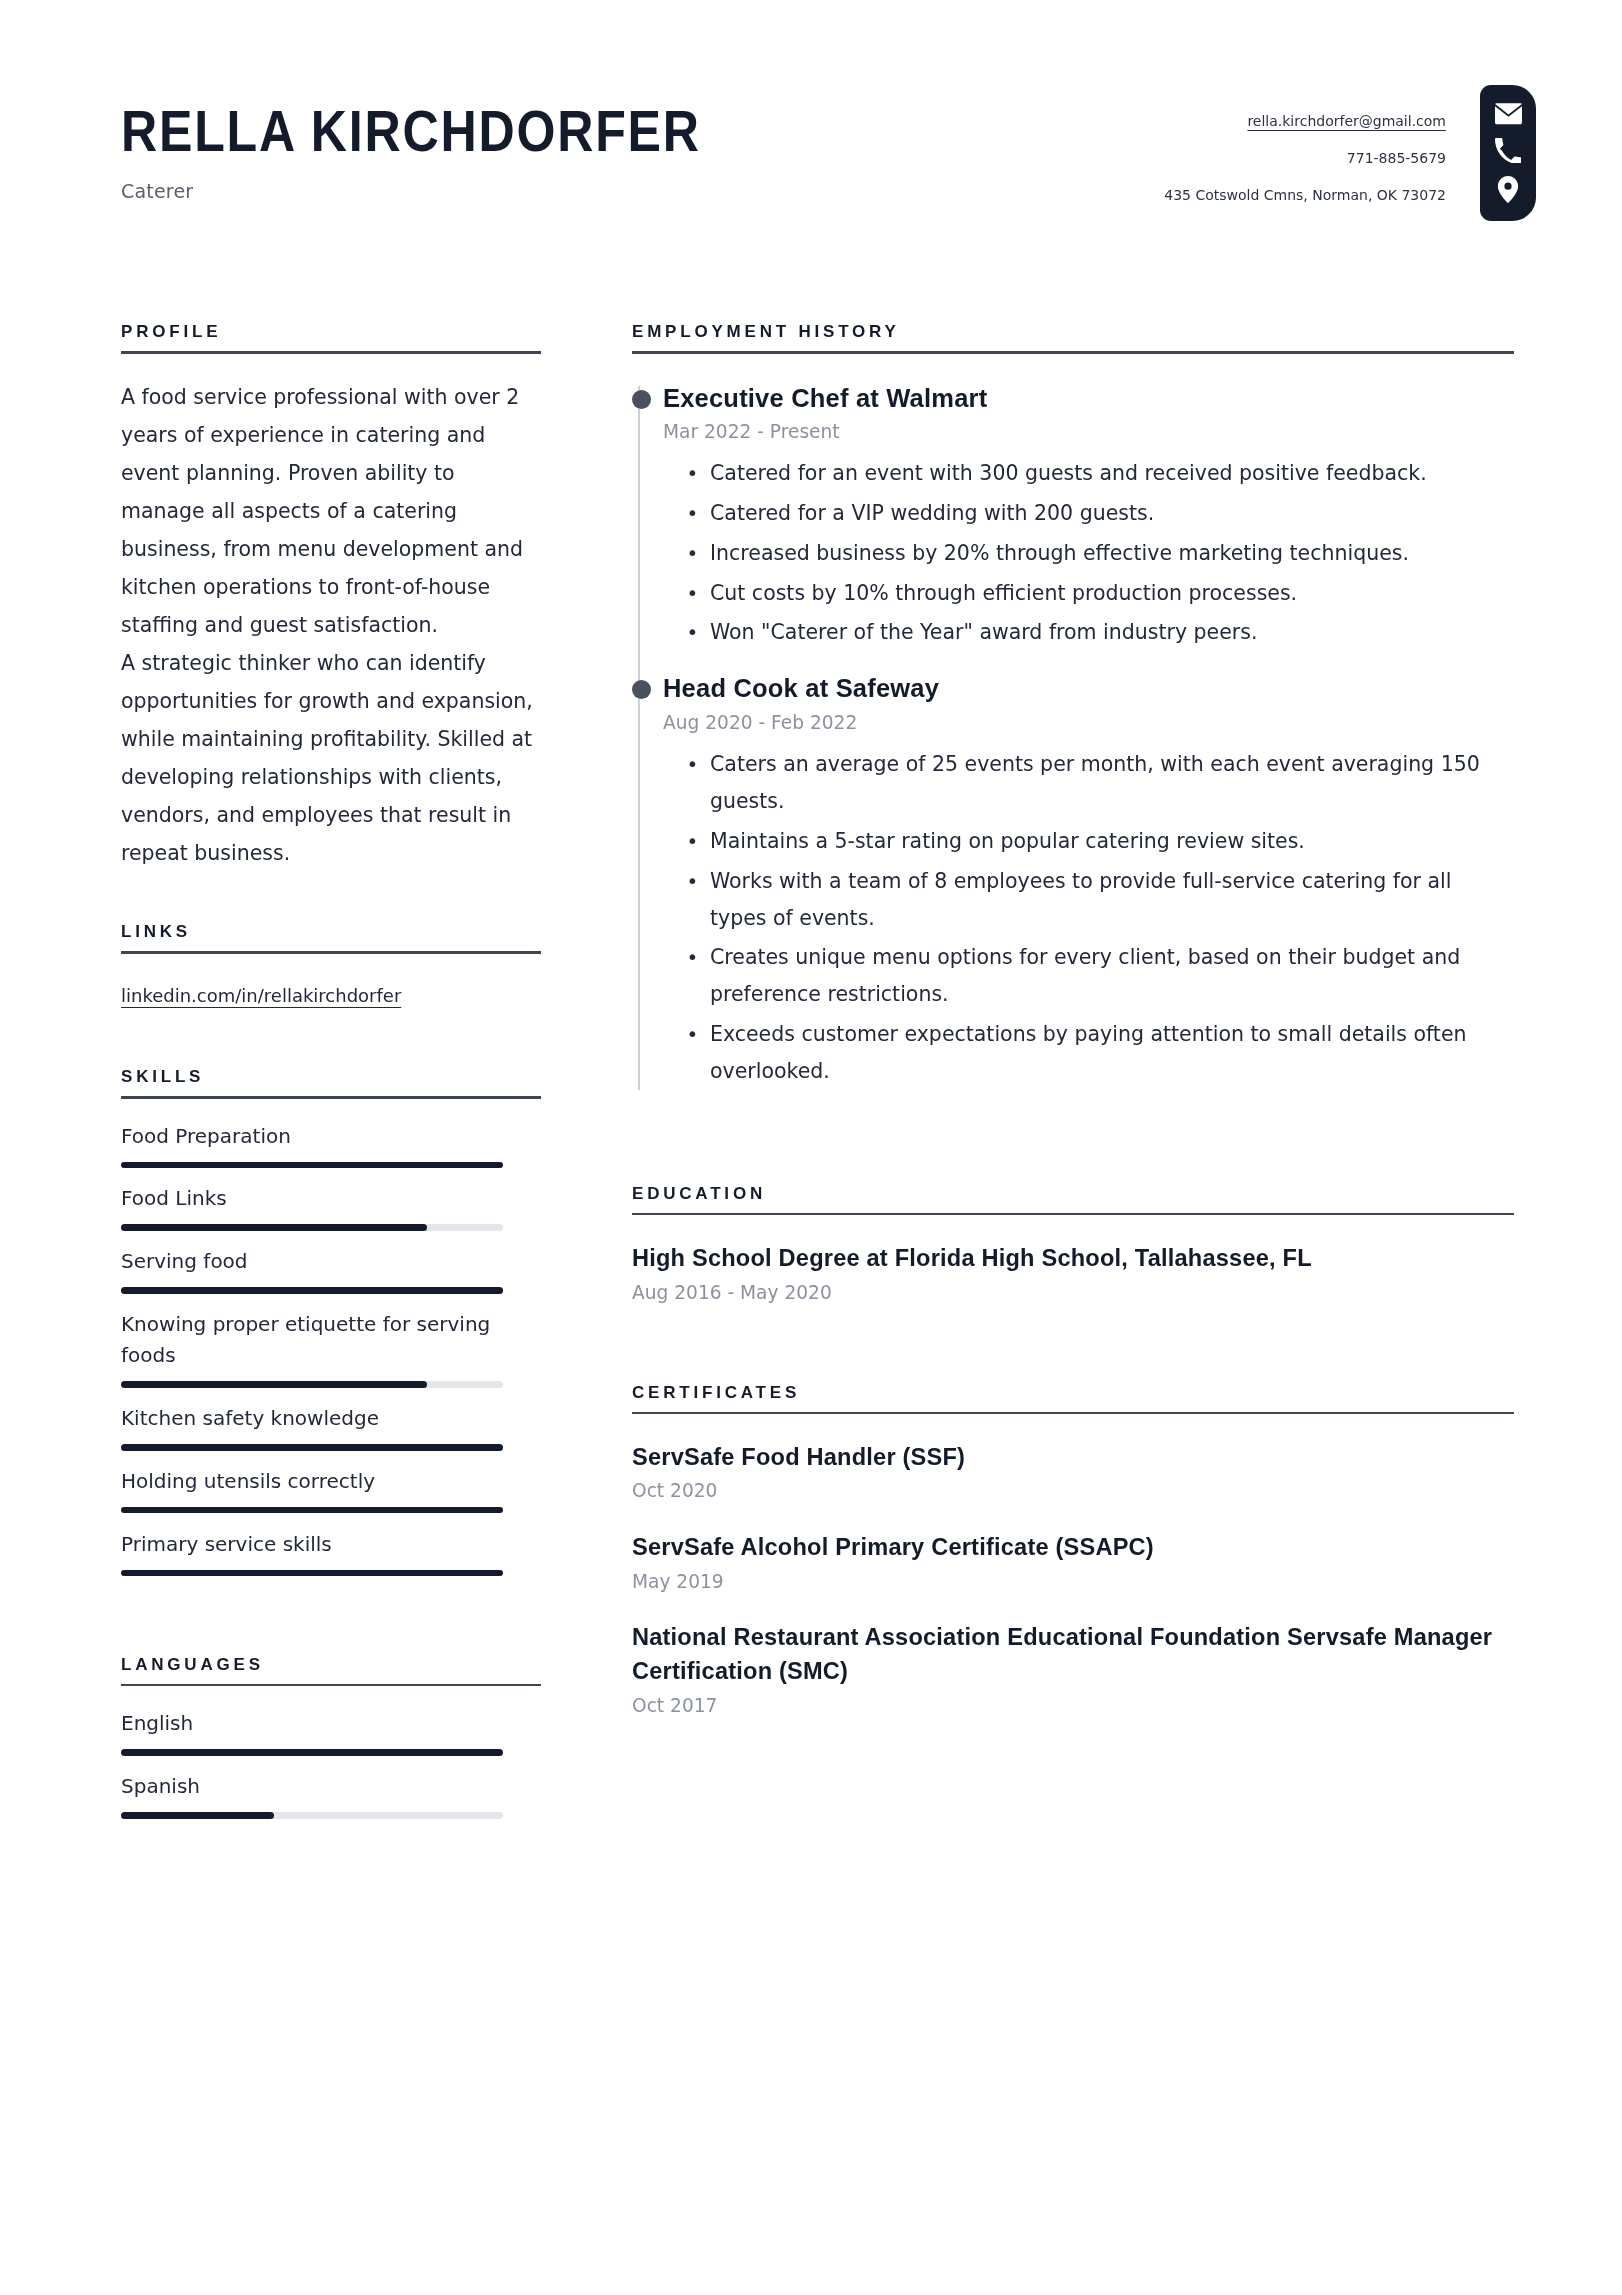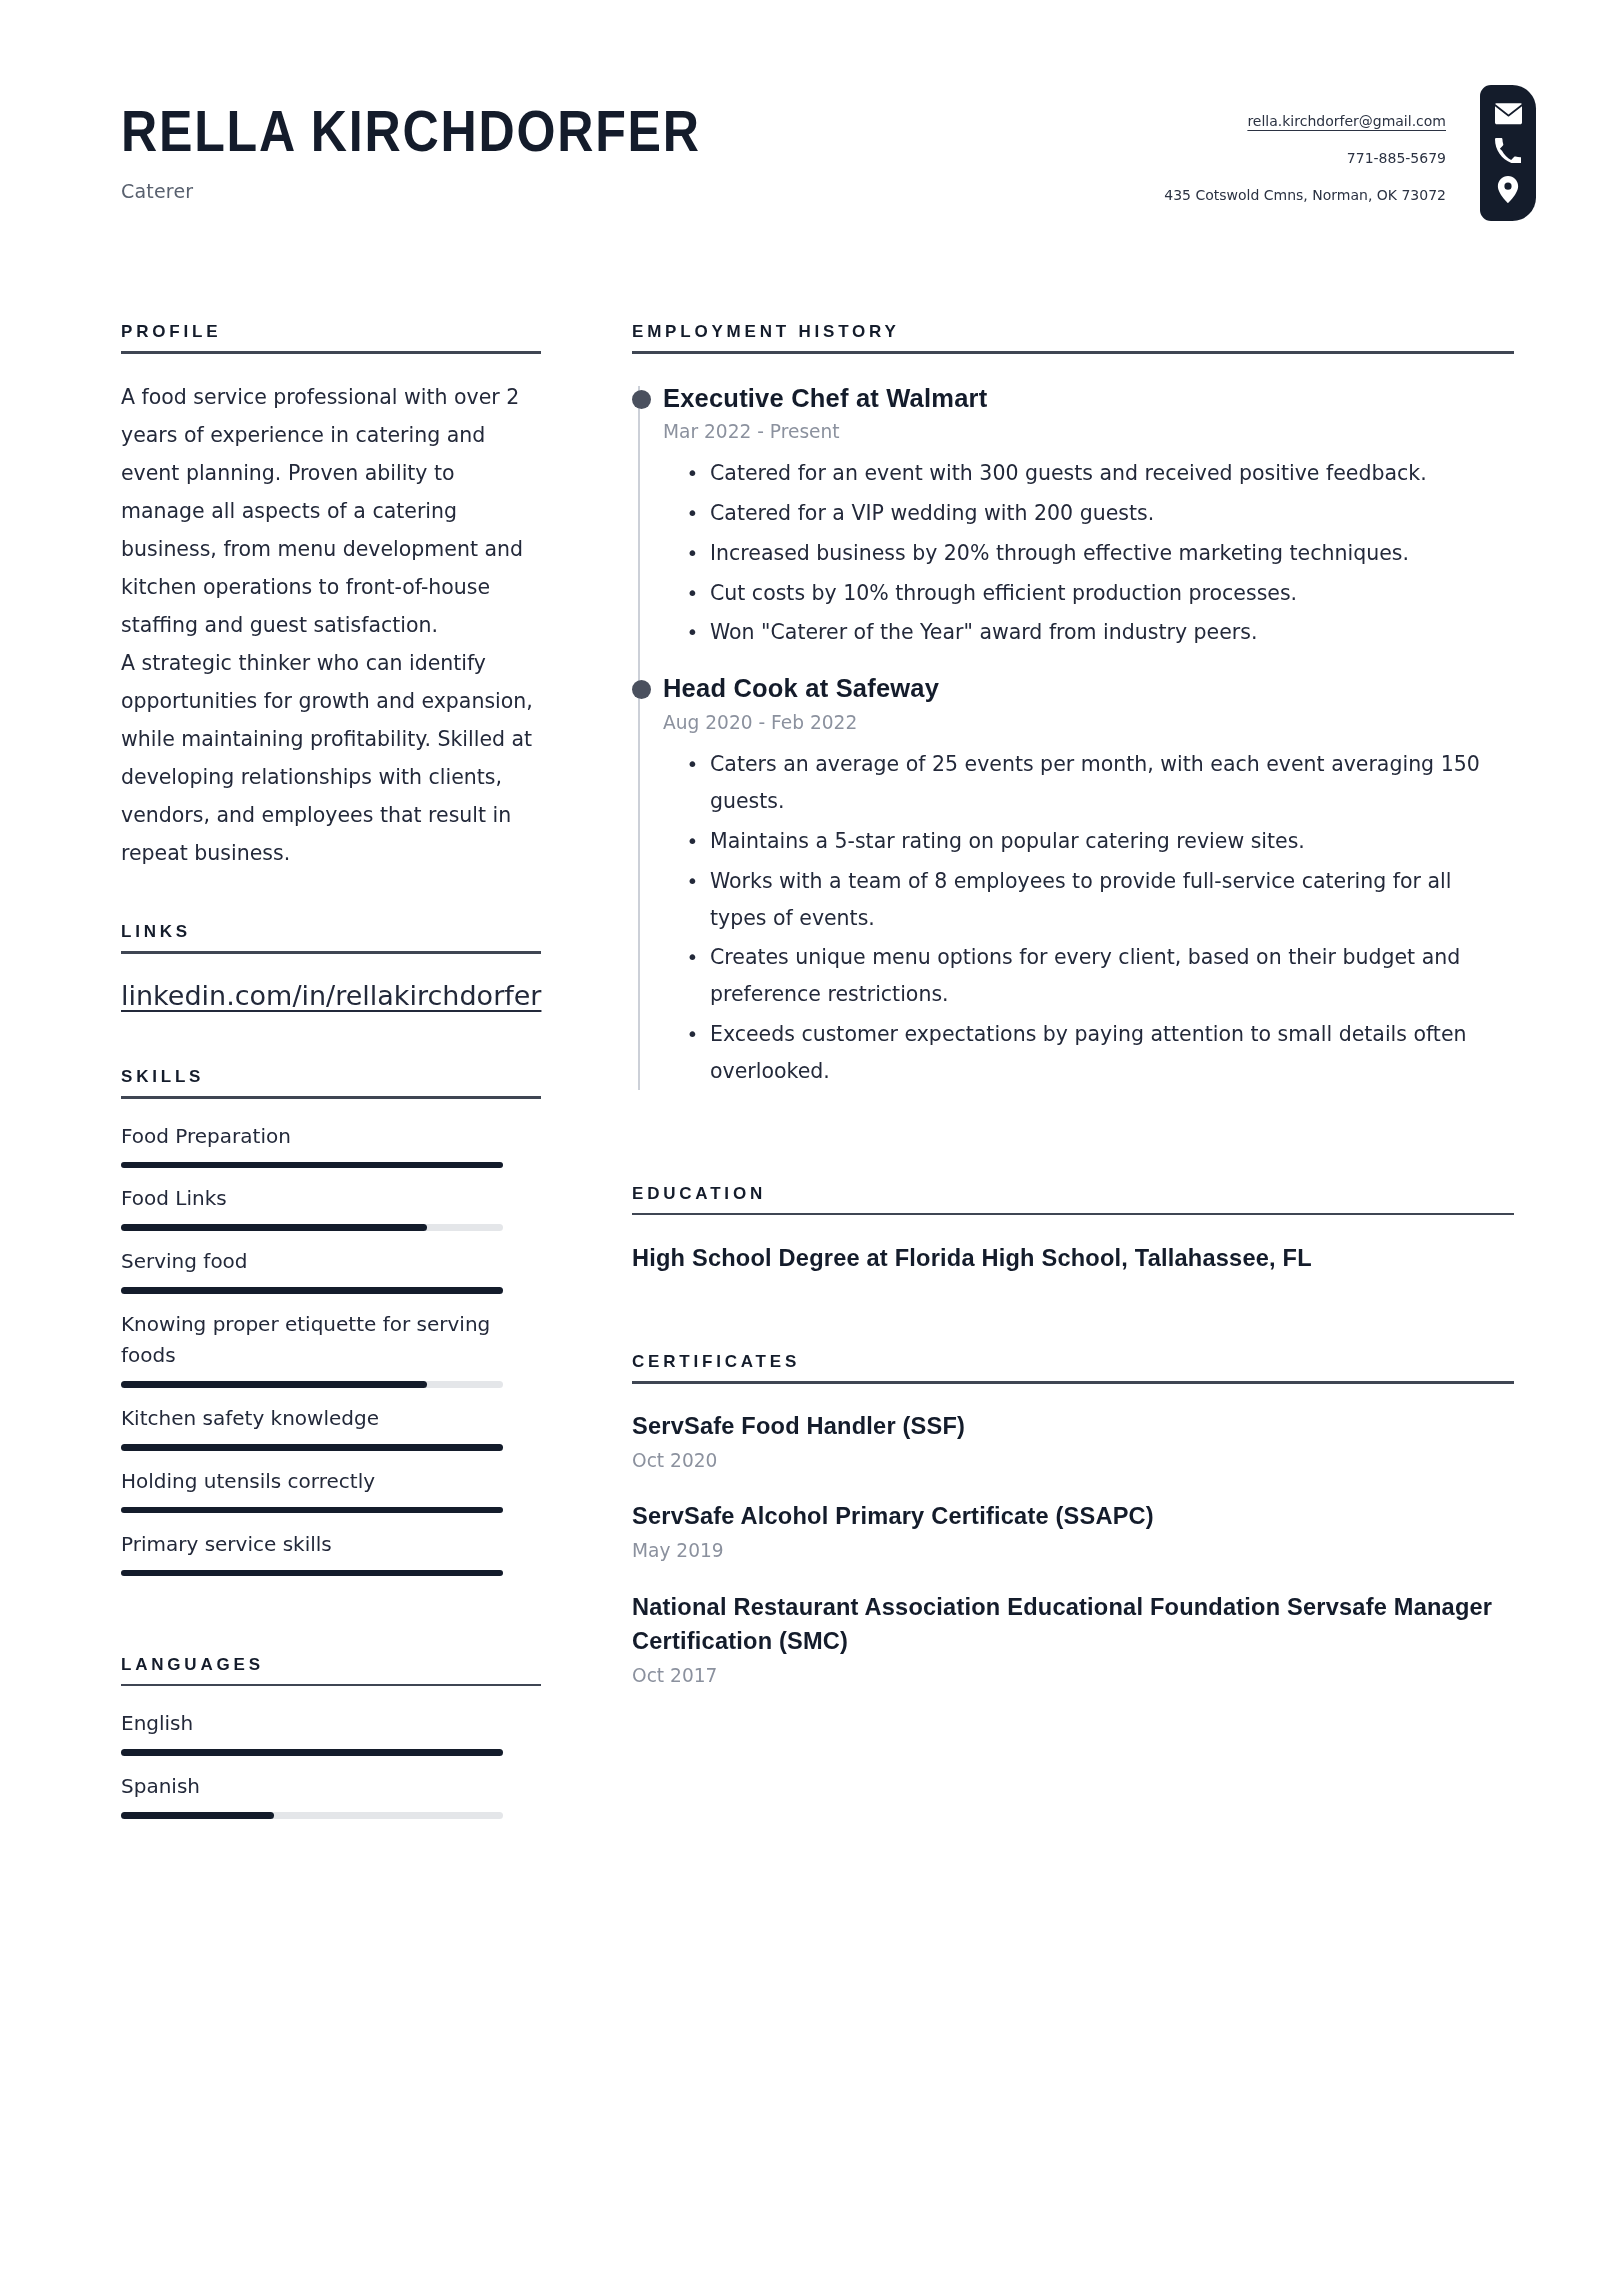--- a/index.html
+++ b/index.html
@@ -128,21 +128,21 @@
     margin-top: 24.5px;
     font-size: 20.5px;
     line-height: 38px;
     color: #23293a;
   }
   .profile-text p + p { margin-top: 0; }
 
   
   .links-wrap { margin-top: 24.5px; }
   .link-item {
-    font-size: 27px;
+    font-size: 18px;
     line-height: 35px;
     color: #23293a;
     text-decoration: underline;
     text-underline-offset: 4.5px;
     display: inline-block;
   }
 
   
   .bar-list { margin-top: 22px; }
   .bar-row { margin-bottom: 15.5px; }
@@ -431,20 +431,21 @@
       </div>
     </div>
 
     <div class="gap-edu"></div>
 
     <div class="section">
       <div class="section-title">Education</div>
       <div class="section-rule"></div>
       <div class="entry">
         <div class="entry-title">High School Degree at Florida High School, Tallahassee, FL</div>
+        <div class="entry-date">Aug 2016 - May 2020</div>
       </div>
     </div>
 
     <div class="gap-cert"></div>
 
     <div class="section">
       <div class="section-title">Certificates</div>
       <div class="section-rule"></div>
 
       <div class="entry">

